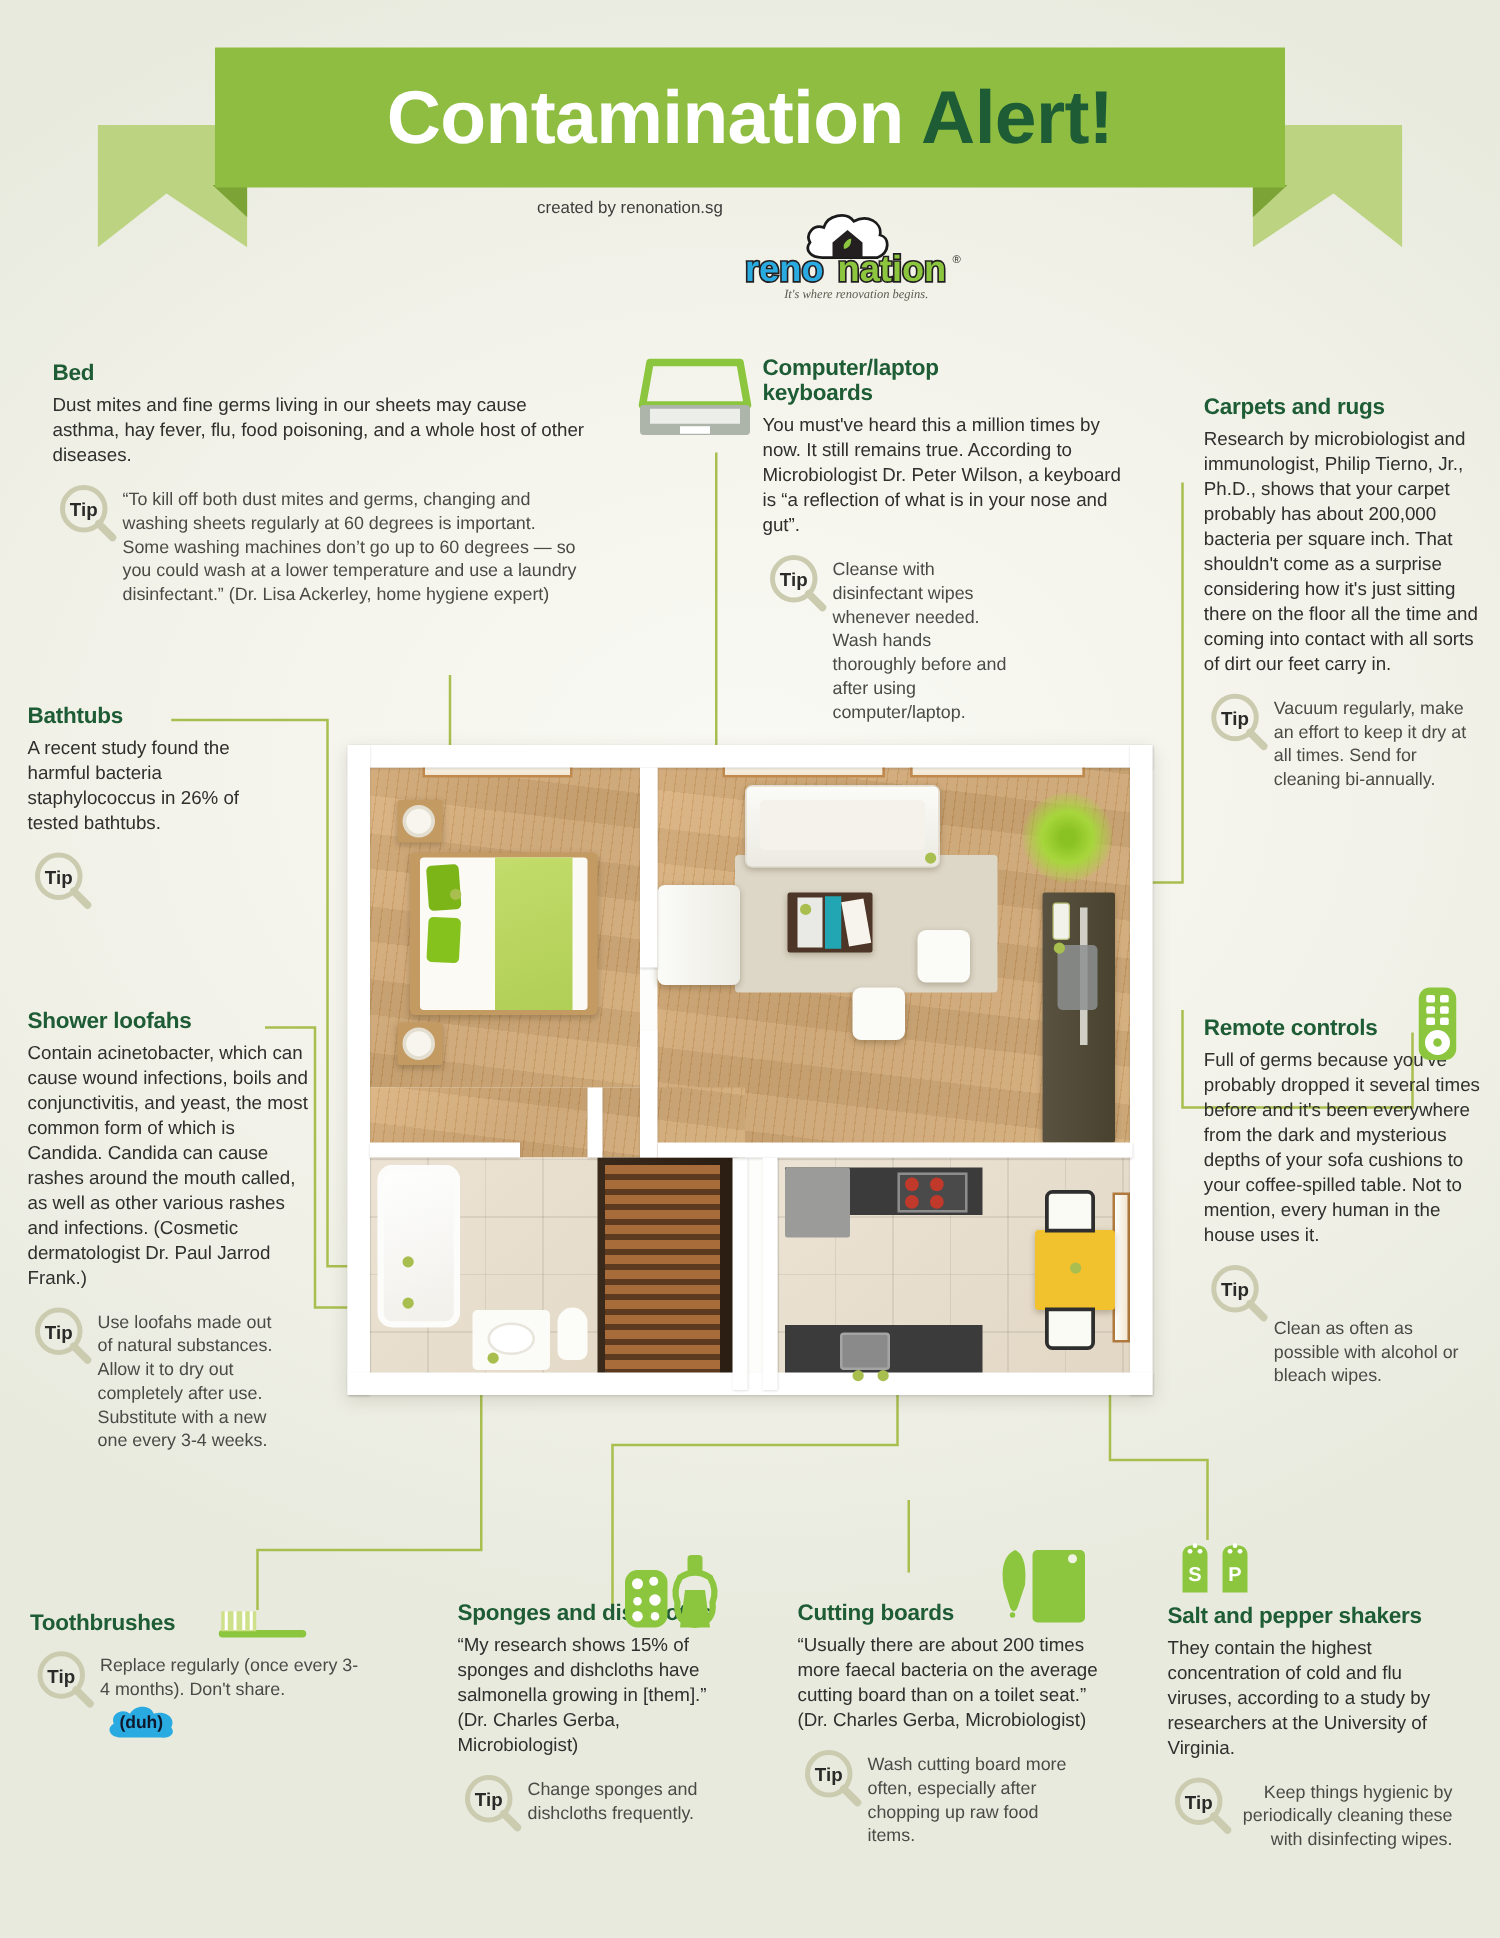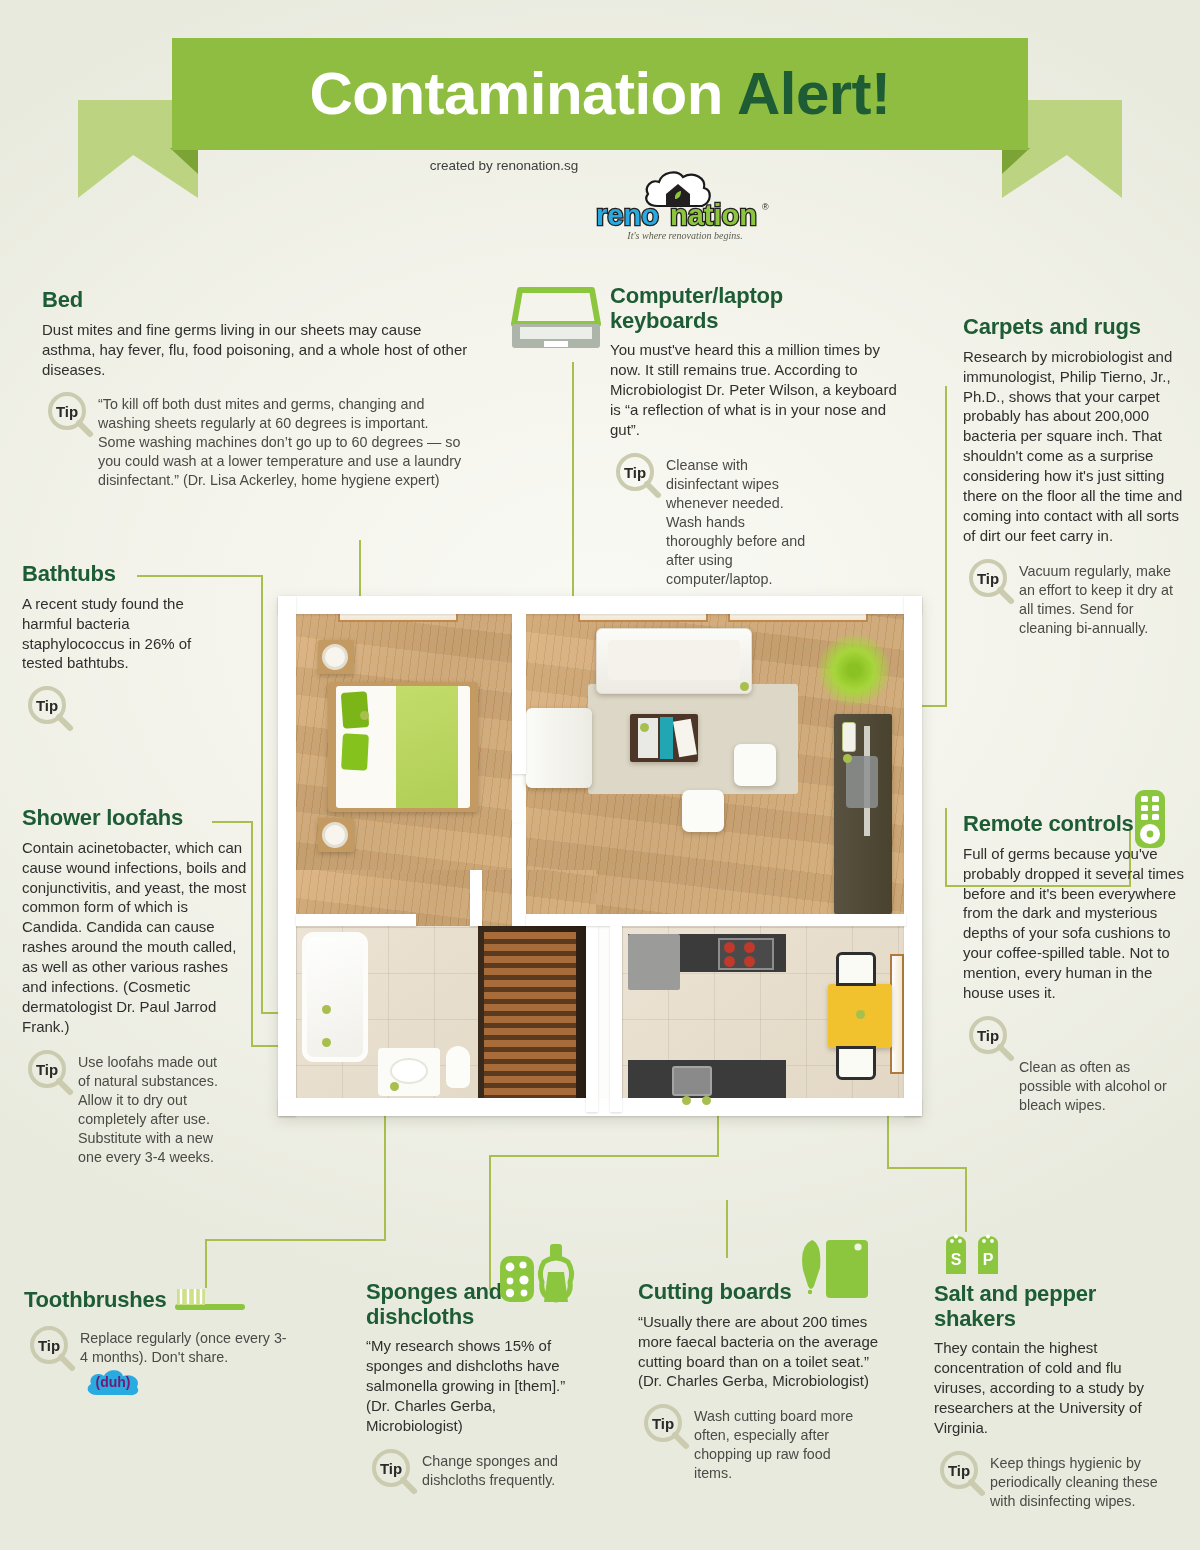--- a/index.html
+++ b/index.html
@@ -29,32 +29,32 @@
   .credit-inner{display:inline-block;transform:translateX(-96px);}
 
   
   .logo{position:absolute;left:594px;top:168px;width:180px;height:78px;}
   .logo-cloud{position:absolute;left:48px;top:0px;width:72px;height:40px;}
   .logo-word{position:absolute;left:0;top:30px;width:180px;height:34px;}
   .logo-tag{position:absolute;left:6px;top:62px;width:170px;text-align:center;font-size:10px;font-style:italic;color:#5b5b4f;font-family:"Liberation Serif",serif;}
 
   
   .sect{position:absolute;}
-  .sect h2{margin:0 0 7px 0;font-size:22px;font-weight:bold;color:#1d5c34;line-height:1.12;letter-spacing:-0.2px;}
+  .sect h2{margin:0 0 7px 0;font-size:18px;font-weight:bold;color:#1d5c34;line-height:1.12;letter-spacing:-0.2px;}
   .sect .body{font-size:15px;line-height:1.33;color:#2f2f2d;}
   .tip{display:flex;margin-top:12px;align-items:flex-start;}
   .tip-glyph{position:relative;width:56px;height:52px;flex:0 0 56px;}
   .tip-text{font-size:14.3px;line-height:1.33;color:#4a4a46;padding-top:4px;}
   .mg{position:absolute;left:4px;top:0;}
   .mg circle{fill:none;stroke:#cbcbb0;stroke-width:4;}
   .mg line{stroke:#cbcbb0;stroke-width:6;stroke-linecap:round;}
   .mg text{font-family:"Liberation Sans",sans-serif;font-size:15px;font-weight:bold;fill:#2a2a28;}
 
   .duh{display:inline-block;position:relative;width:60px;height:30px;vertical-align:-9px;margin-left:3px;}
-  .duh span{position:absolute;left:0;top:0;width:60px;height:30px;line-height:30px;text-align:center;color:#701a75;font-size:14px;font-weight:bold;z-index:2;}
+  .duh span{position:absolute;left:0;top:0;width:60px;height:30px;line-height:30px;text-align:center;color:#0f172a;font-size:14px;font-weight:bold;z-index:2;}
 
   
   .lines{position:absolute;left:0;top:0;width:1200px;height:1550px;pointer-events:none;}
 
   
   .fp{position:absolute;left:278px;top:596px;width:644px;height:520px;}
   .fp-shell{position:absolute;inset:0;background:#fdfdfb;border-radius:3px;box-shadow:0 4px 14px rgba(90,85,60,.18);}
   .wall{position:absolute;background:#ffffff;box-shadow:0 1px 2px rgba(0,0,0,.14);}
   .floor{position:absolute;background:
       repeating-linear-gradient(97deg, rgba(255,255,255,.10) 0 7px, rgba(150,105,55,.10) 7px 8px),
@@ -420,17 +420,17 @@
     <h2>Salt and pepper shakers</h2>
     <div class="body">They contain the highest concentration of cold and flu viruses, according to a study by researchers at the University of Virginia.</div>
     <div class="tip">
       <div class="tip-glyph">
         <svg class="mg" width="52" height="50" viewBox="0 0 52 50">
             <circle cx="21" cy="20" r="17"></circle>
             <line x1="33" y1="32" x2="44" y2="43"></line>
             <text x="21" y="26" text-anchor="middle">Tip</text>
           </svg>
       </div>
-      <div class="tip-text" style="width:172px;">Keep things hygienic by periodically cleaning these with disinfecting wipes.</div>
+      <div class="tip-text" style="width:172px;text-align:right;">Keep things hygienic by periodically cleaning these with disinfecting wipes.</div>
     </div>
   </div>
 
 </div>
 
 </body></html>

